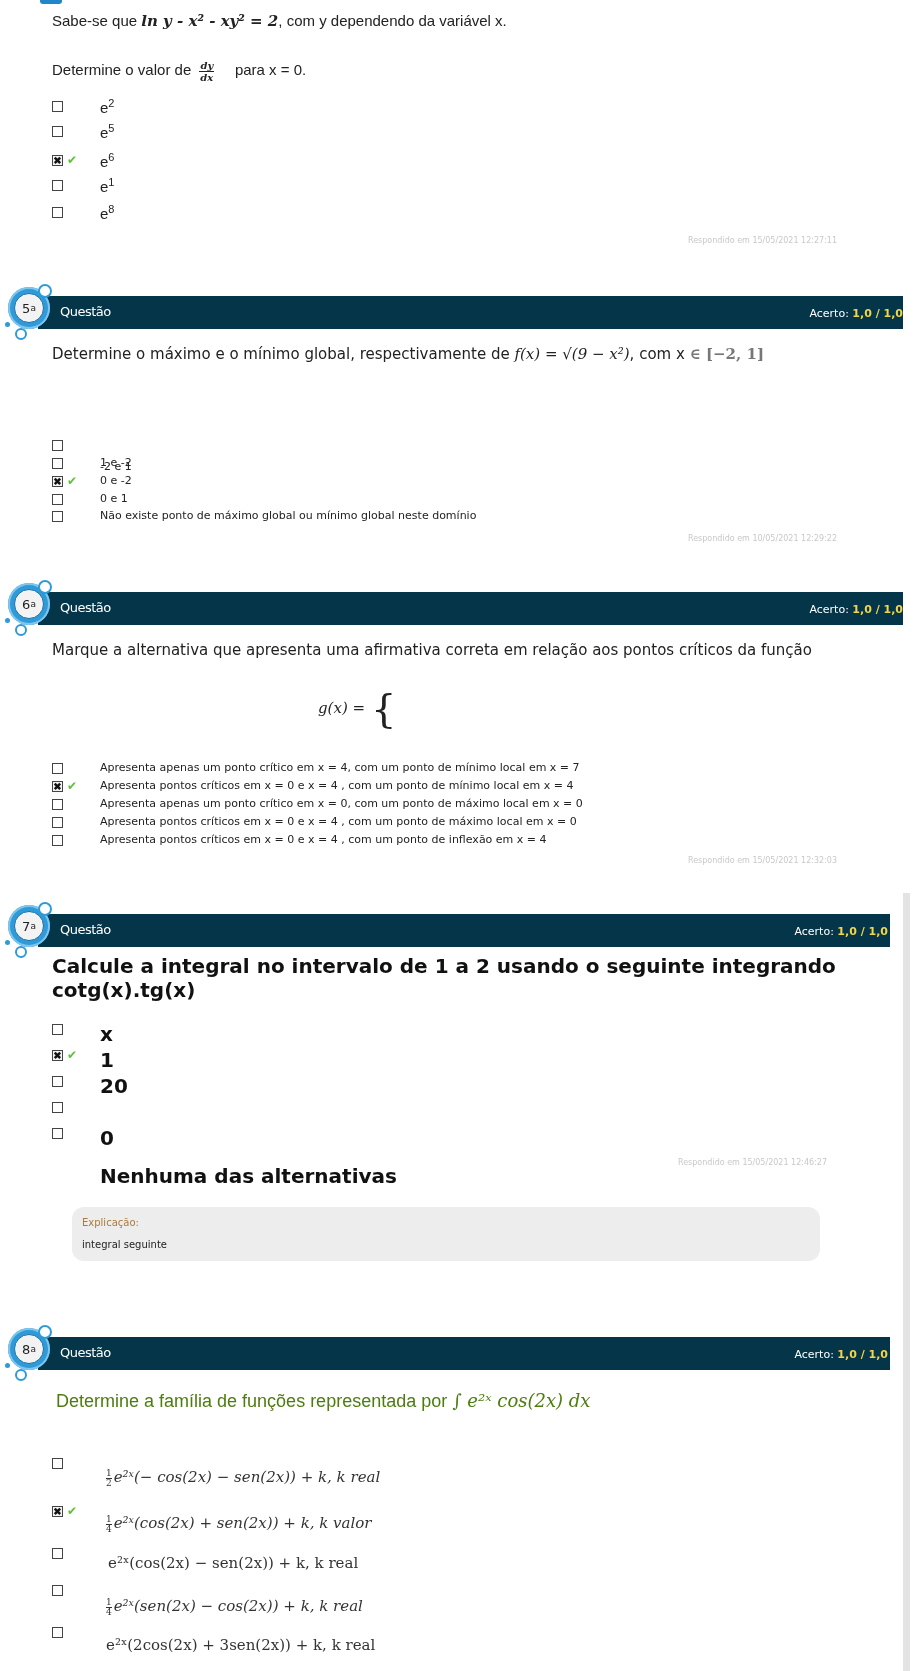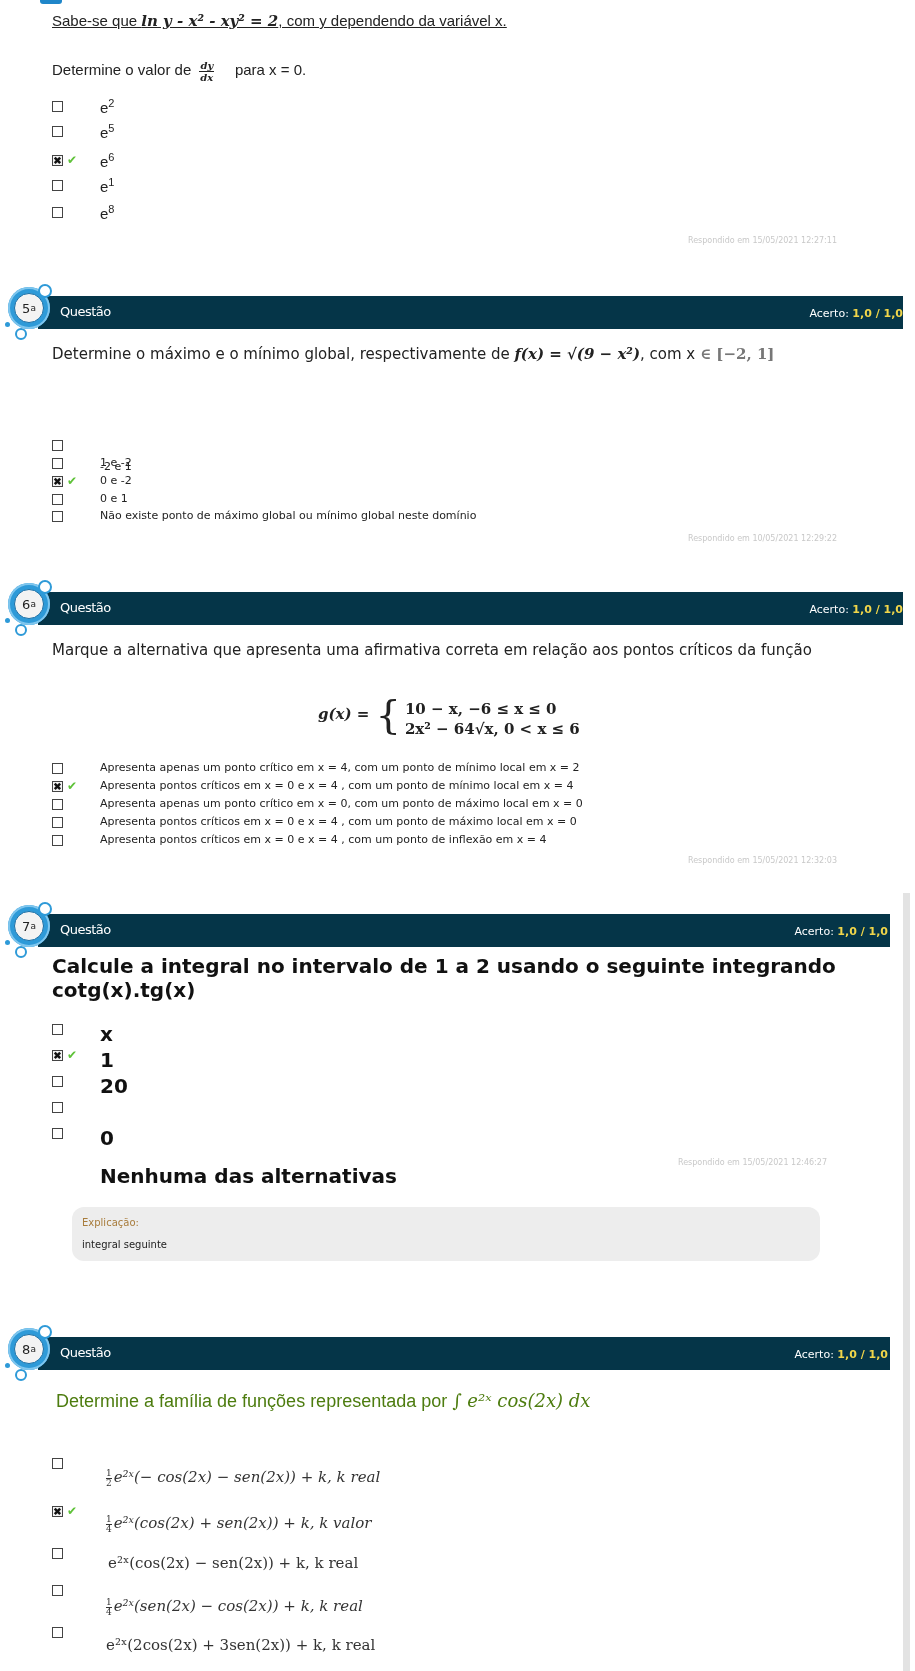--- a/index.html
+++ b/index.html
@@ -1,21 +1,21 @@
 <!DOCTYPE html>
 <html><head>
 <meta charset="utf-8">
 <style>
   html, body { margin:0; padding:0; background:#fff; }
   body { width:915px; height:1671px; position:relative; overflow:hidden; font-family:"Liberation Sans", sans-serif; color:#222; }
   .abs { position:absolute; }
   .top-frag { left:40px; top:0; width:22px; height:4px; background:#1f86c9; border-radius:0 0 3px 3px; }
 
   
-  .q4-stmt { left:52px; top:12px; font-size:15px; color:#222;text-decoration:underline; }
+  .q4-stmt { left:52px; top:12px; font-size:15px; color:#222; }
   .q4-stmt .math { font-family:"DejaVu Serif", serif; font-style:italic; font-weight:bold; }
   .q4-det { left:52px; top:60px; font-size:15px; }
   .frac { display:inline-block; vertical-align:middle; text-align:center; font-family:"DejaVu Serif", serif; font-style:italic; font-weight:bold; font-size:10px; line-height:11px; margin:0 4px; }
   .frac .num { display:block; border-bottom:1px solid #222; padding:0 1px; }
   .frac .den { display:block; }
 
   .opt { position:absolute; left:52px; display:flex; align-items:flex-start; }
   .cb { width:11px; height:11px; border:1px solid #444; background:#fff; box-sizing:border-box; display:inline-flex; align-items:center; justify-content:center; font-size:10px; line-height:9px; font-weight:bold; color:#111; }
   .cb.checked { background:#f4f4f4; }
   .tick { width:14px; color:#5ec238; font-size:12px; margin-left:4px; line-height:11px; }
@@ -34,22 +34,22 @@
   .qhead .score b { color:#f1d64a; }
   .badge { position:absolute; left:8px; top:-9px; width:42px; height:42px; border-radius:50%; background:#2e9ad8; box-shadow:0 0 0 2px #7fc6ee inset; }
   .badge .inner { position:absolute; left:6px; top:6px; width:30px; height:30px; border-radius:50%; background:#f3f3f3; border:1px solid #1a6fa6; box-sizing:border-box; display:flex; align-items:center; justify-content:center; font-family:"DejaVu Sans", sans-serif; font-size:13px; color:#222; }
   .badge .inner sup { font-size:9px; }
   .bubble1 { position:absolute; left:38px; top:-12px; width:10px; height:10px; border-radius:50%; background:#fff; border:2px solid #2e9ad8; }
   .bubble2 { position:absolute; left:5px; top:26px; width:5px; height:5px; border-radius:50%; background:#2e9ad8; }
   .bubble3 { position:absolute; left:15px; top:32px; width:8px; height:8px; border-radius:50%; background:#fff; border:2px solid #2e9ad8; }
 
   .verdana { font-family:"DejaVu Sans", sans-serif; }
   .q5-stmt { left:52px; top:345px; font-size:15px; color:#222; }
-  .serif-math { font-family:"DejaVu Serif", serif; font-style:italic; font-weight:bold; }
-  .serif-up { font-family:"DejaVu Serif", serif; font-weight:bold;margin-top:11px; }
+  .serif-math { font-family:"DejaVu Serif", serif; font-style:italic; font-weight:normal; }
+  .serif-up { font-family:"DejaVu Serif", serif; font-weight:bold; }
   .grey { color:#777; }
 
   .small-opt-text { position:absolute; left:100px; font-family:"DejaVu Sans", sans-serif; font-size:11px; color:#222; }
 
   .q6-stmt { left:52px; top:641px; width:780px; font-size:15px; line-height:18px; }
   .piecewise { left:318px; top:688px; display:flex; align-items:center; font-family:"DejaVu Serif", serif; font-size:15px; }
   .brace { font-size:40px; line-height:40px; margin:0 4px 0 6px; font-weight:normal; }
   .piecewise .rows div { line-height:20px; }
 
   .q7-stmt { left:52px; top:954px; width:800px; font-family:"DejaVu Sans", sans-serif; font-weight:bold; font-size:20px; line-height:24px; color:#111; }
@@ -174,31 +174,27 @@
     </div>
   <div class="bubble1"></div>
   <div class="label">Questão</div>
   <div class="score" style="right:12px"><span>Acerto:</span> <b>1,0  / 1,0</b></div>
 </div>
 
 <div class="abs q6-stmt verdana">Marque a alternativa que apresenta uma afirmativa correta em relação aos pontos críticos da função</div>
 <div class="abs piecewise">
   <span class="serif-math">g(x) =</span>
   <span class="brace">{</span>
-  <div class="rows serif-up">
-    <div>10 − x, −6 ≤ x ≤ 0</div>
-    <div>2x² − 64√x, 0 &lt; x ≤ 6</div>
-  </div>
 </div>
 
 <div class="opt" style="top:763px">
     <span class="cb"></span>
     <span class="tick empty">✔</span>
   </div>
-<div class="small-opt-text" style="top:761px">Apresenta apenas um ponto crítico em x = 4, com um ponto de mínimo local em x = 2</div>
+<div class="small-opt-text" style="top:761px">Apresenta apenas um ponto crítico em x = 4, com um ponto de mínimo local em x = 7</div>
 <div class="opt" style="top:781px">
     <span class="cb checked">✖</span>
     <span class="tick">✔</span>
   </div>
 <div class="small-opt-text" style="top:779px">Apresenta pontos críticos em x = 0 e x = 4 , com um ponto de mínimo local em x = 4</div>
 <div class="opt" style="top:799px">
     <span class="cb"></span>
     <span class="tick empty">✔</span>
   </div>
 <div class="small-opt-text" style="top:797px">Apresenta apenas um ponto crítico em x = 0, com um ponto de máximo local em x = 0</div>

